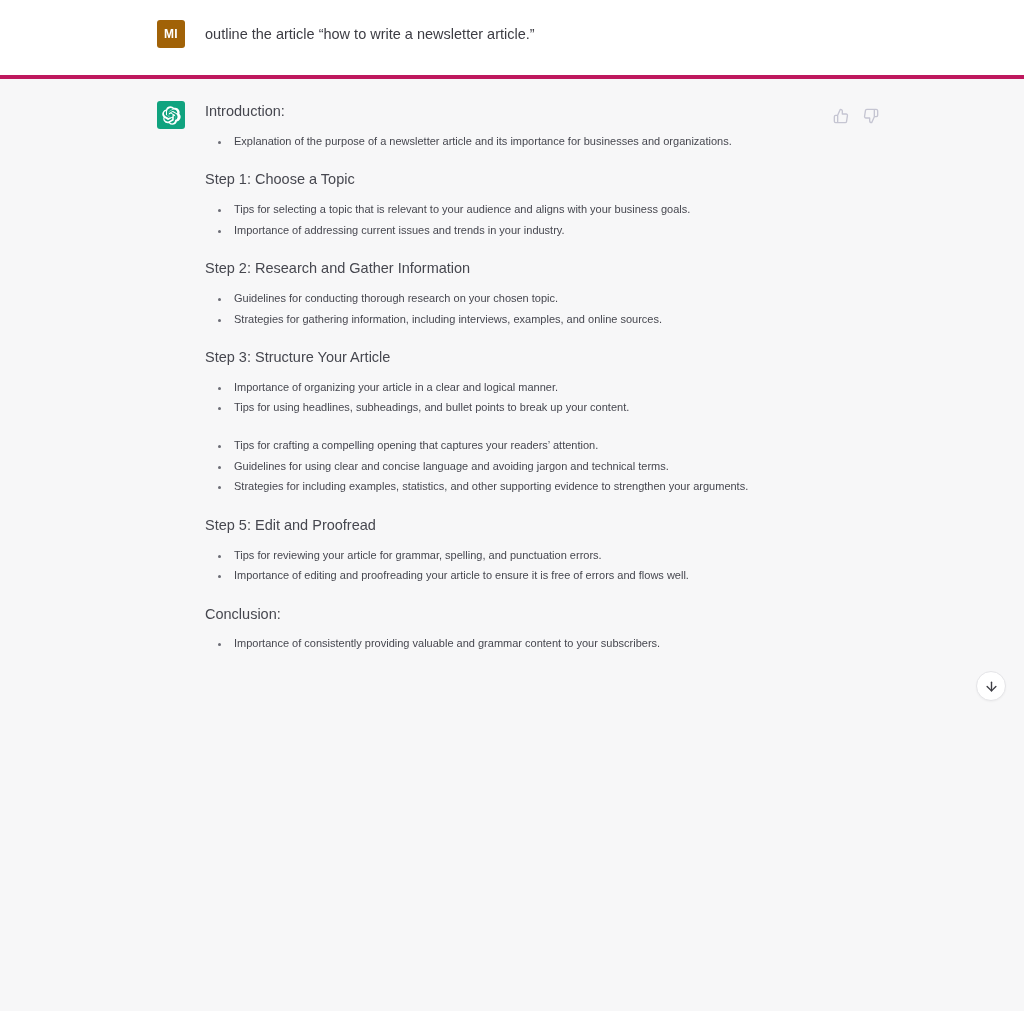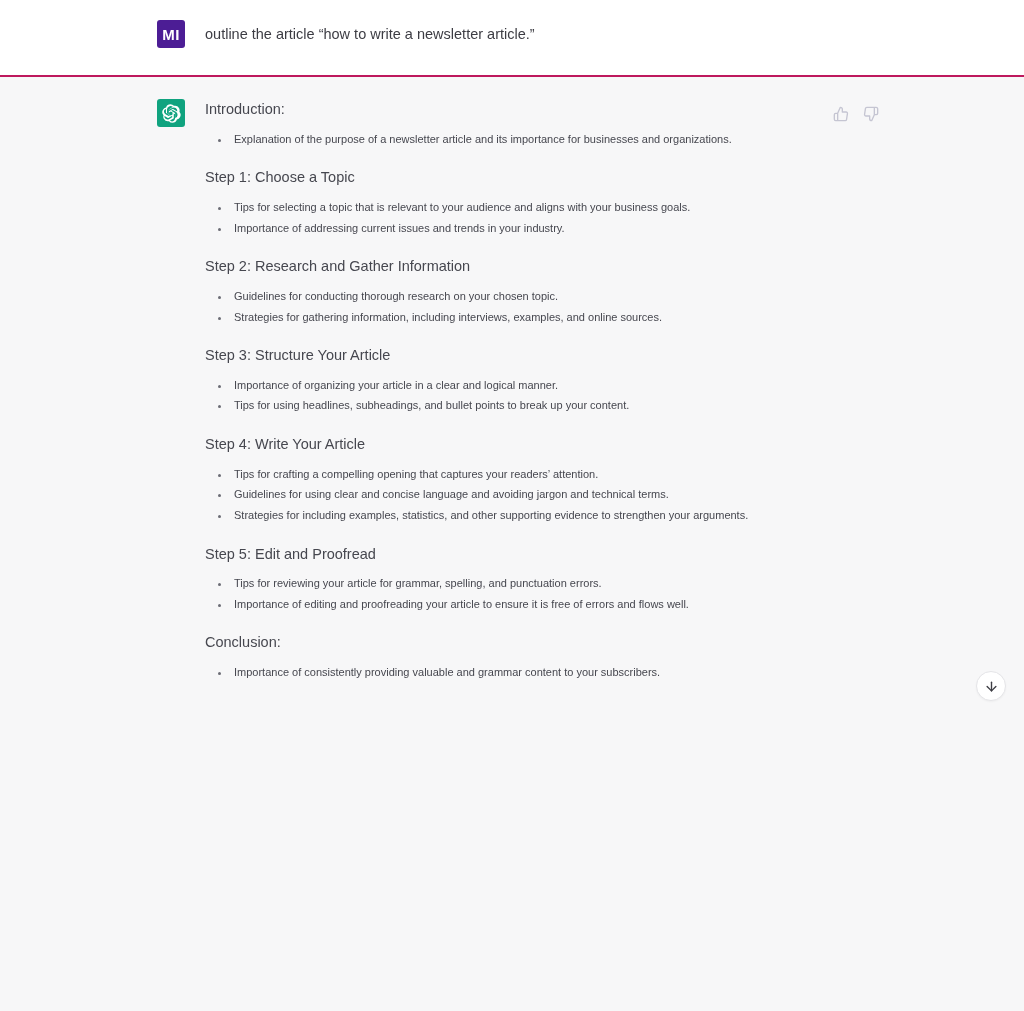--- a/index.html
+++ b/index.html
@@ -25,21 +25,21 @@
     width: 100%;
     display: block;
   }
   .msg-row.user {
     background: #ffffff;
     padding: 20px 0 20px 0;
     height: 75px;
   }
   .msg-row.assistant {
     background: #f7f7f8;
-    border-top: 2px solid #be185d;
+    border-top: 4px solid #be185d;
     padding: 22px 0 0 0;
   }
 
   .msg-inner {
     position: relative;
     width: 100%;
     padding-left: 157px;
     padding-right: 40px;
   }
 
@@ -51,23 +51,23 @@
     width: 28px;
     height: 28px;
     border-radius: 3px;
     display: flex;
     align-items: center;
     justify-content: center;
     overflow: hidden;
     flex: none;
   }
   .avatar.user-avatar {
-    background: #4c1d95;
+    background: #a16207;
     color: #ffffff;
-    font-size: 15px;
+    font-size: 12px;
     font-weight: 600;
     letter-spacing: .3px;
   }
   .avatar.assistant-avatar {
     background: #10a37f;
   }
   .avatar.assistant-avatar svg { display: block; }
 
   
   .msg-body {
@@ -222,21 +222,20 @@
             </ul>
           </div>
           <div class="section">
             <p class="para">Step 3: Structure Your Article</p>
             <ul class="bullets">
               <li>Importance of organizing your article in a clear and logical manner.</li>
               <li>Tips for using headlines, subheadings, and bullet points to break up your content.</li>
             </ul>
           </div>
           <div class="section">
-            <p class="para">Step 4: Write Your Article</p>
             <ul class="bullets">
               <li>Tips for crafting a compelling opening that captures your readers’ attention.</li>
               <li>Guidelines for using clear and concise language and avoiding jargon and technical terms.</li>
               <li>Strategies for including examples, statistics, and other supporting evidence to strengthen your arguments.</li>
             </ul>
           </div>
           <div class="section">
             <p class="para">Step 5: Edit and Proofread</p>
             <ul class="bullets">
               <li>Tips for reviewing your article for grammar, spelling, and punctuation errors.</li>

